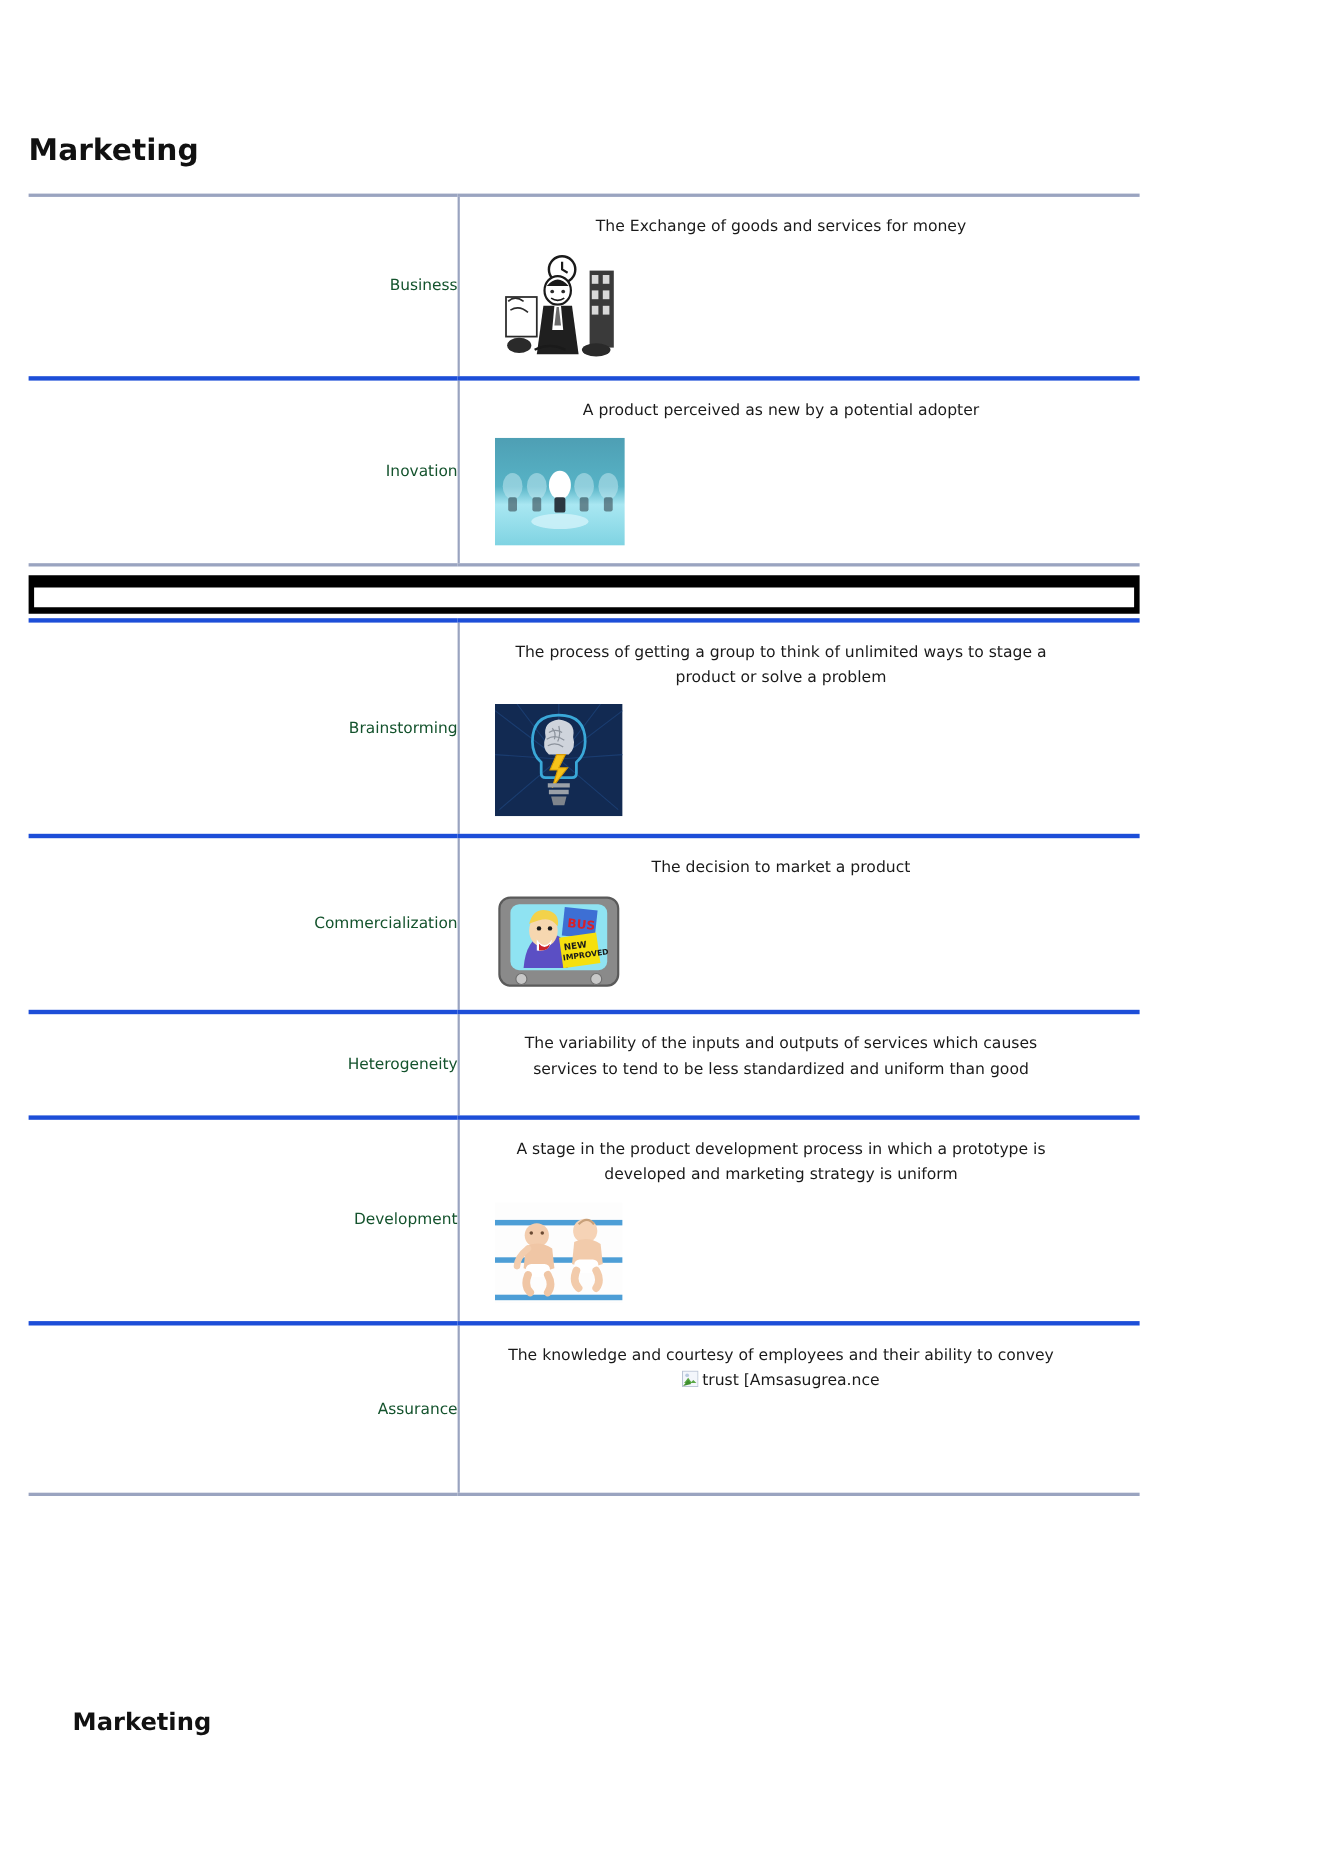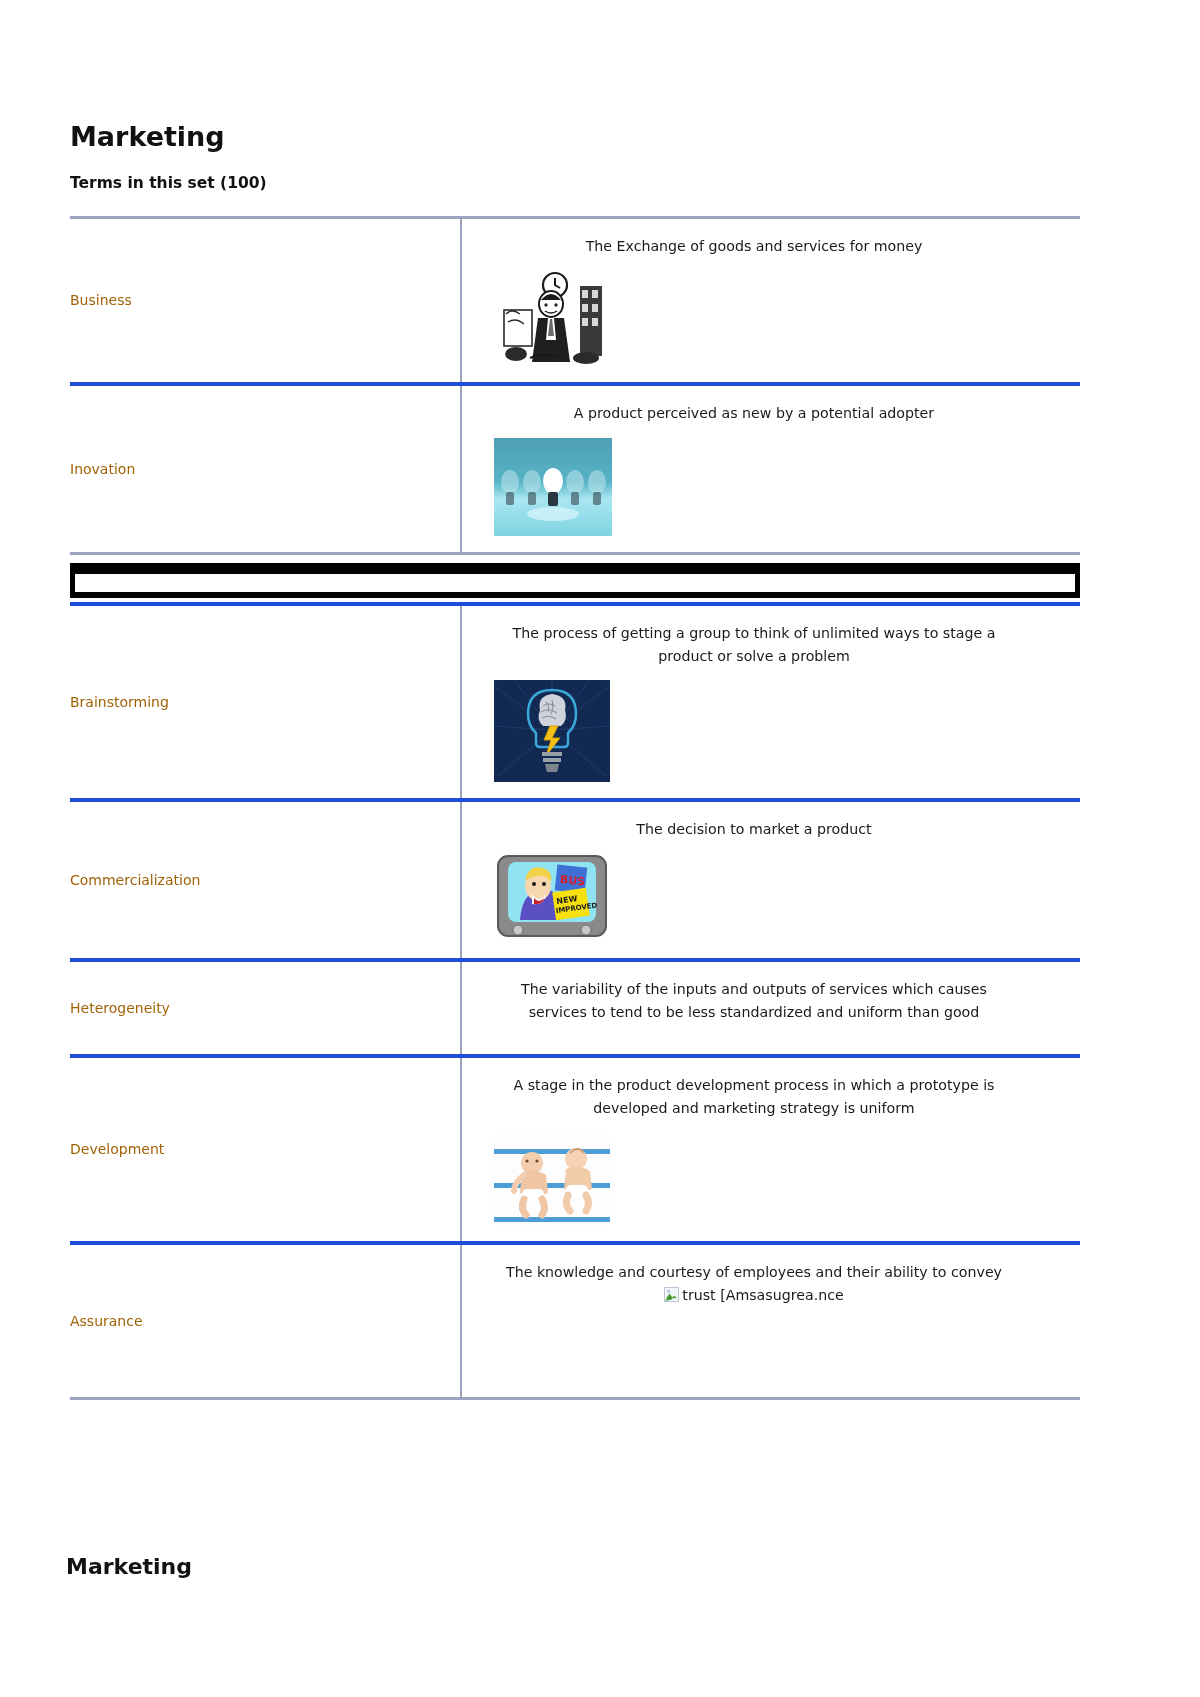--- a/index.html
+++ b/index.html
@@ -13,21 +13,21 @@
     font-family: "DejaVu Sans", sans-serif;
     color: #000000;
     position: relative;
     overflow: hidden;
   }
   .page {
     position: relative;
     width: 1200px;
     height: 1455px;
     box-sizing: border-box;
-    padding: 0 70px;
+    padding: 0 26px;
   }
   .doc-title {
     font-size: 27px;
     font-weight: bold;
     letter-spacing: 0px;
     margin: 0;
     padding-top: 122px;
     line-height: 1.1;
     color: #111;
   }
@@ -50,23 +50,23 @@
     border-top: 4px solid #1d4ed8;
     border-bottom: 3px solid #9aa4c0;
     vertical-align: middle;
     padding: 0;
   }
   .terms-table .term-row:first-child > td {
     border-top: 3px solid #9aa4c0;
   }
   td.term-cell {
     width: 390px;
-    text-align: left;
+    text-align: right;
     font-size: 14px;
-    color: #a16207;
+    color: #14532d;
     padding: 14px 10px;
   }
   td.def-cell {
     border-left: none;
     padding: 0;
     text-align: center;
   }
   .def-inner {
     border-left: 2px solid #9aa4c0;
     padding: 16px 0 16px 32px;
@@ -127,21 +127,20 @@
     color: #111;
     margin: 0;
   }
 </style>
 </head>
 <body>
 
 <div class="page">
 
   <h1 class="doc-title">Marketing</h1>
-  <h2 class="doc-subtitle">Terms in this set (100)</h2>
 
   <table class="terms-table">
     <tbody>
 
       <tr class="term-row">
         <td class="term-cell">Business</td>
         <td class="def-cell">
           <div class="def-inner">
             <div class="def-text">The Exchange of goods and services for money</div>
             <div class="def-img-wrap">

